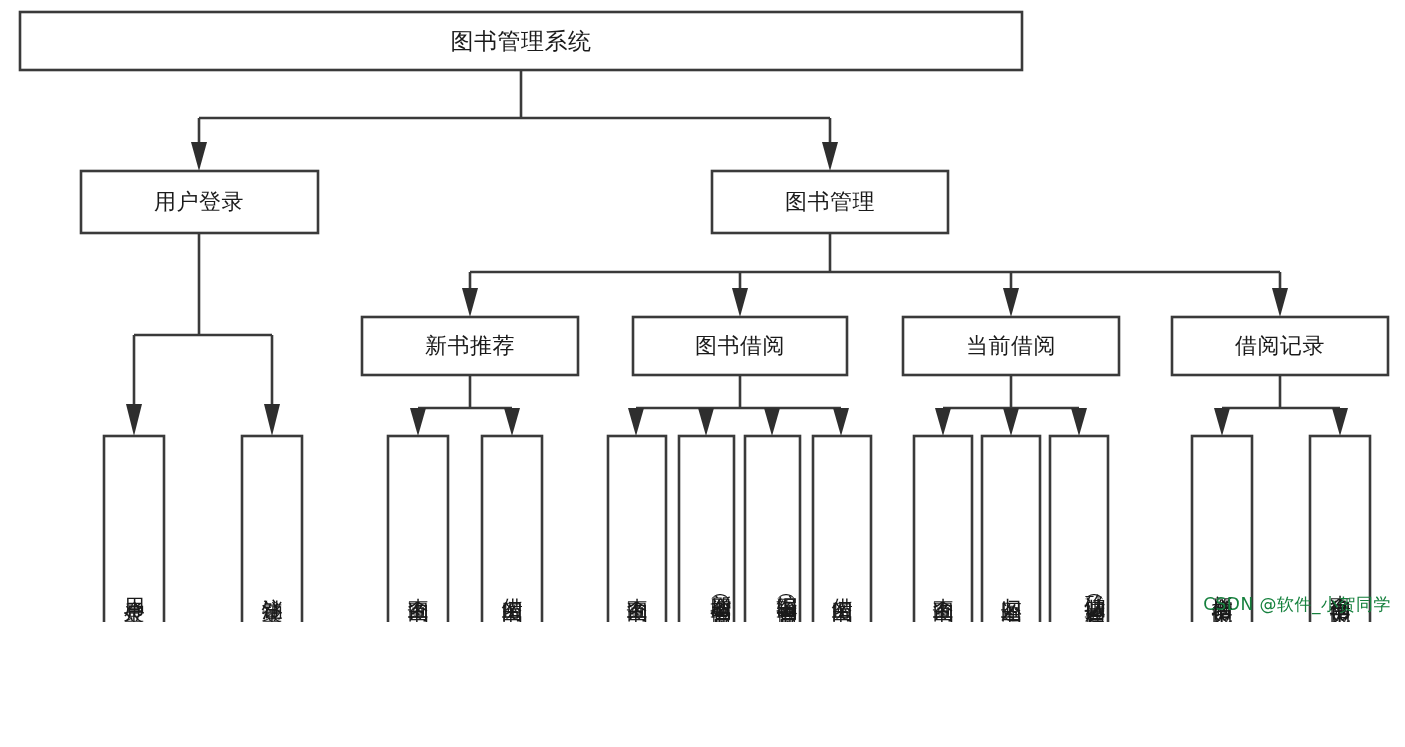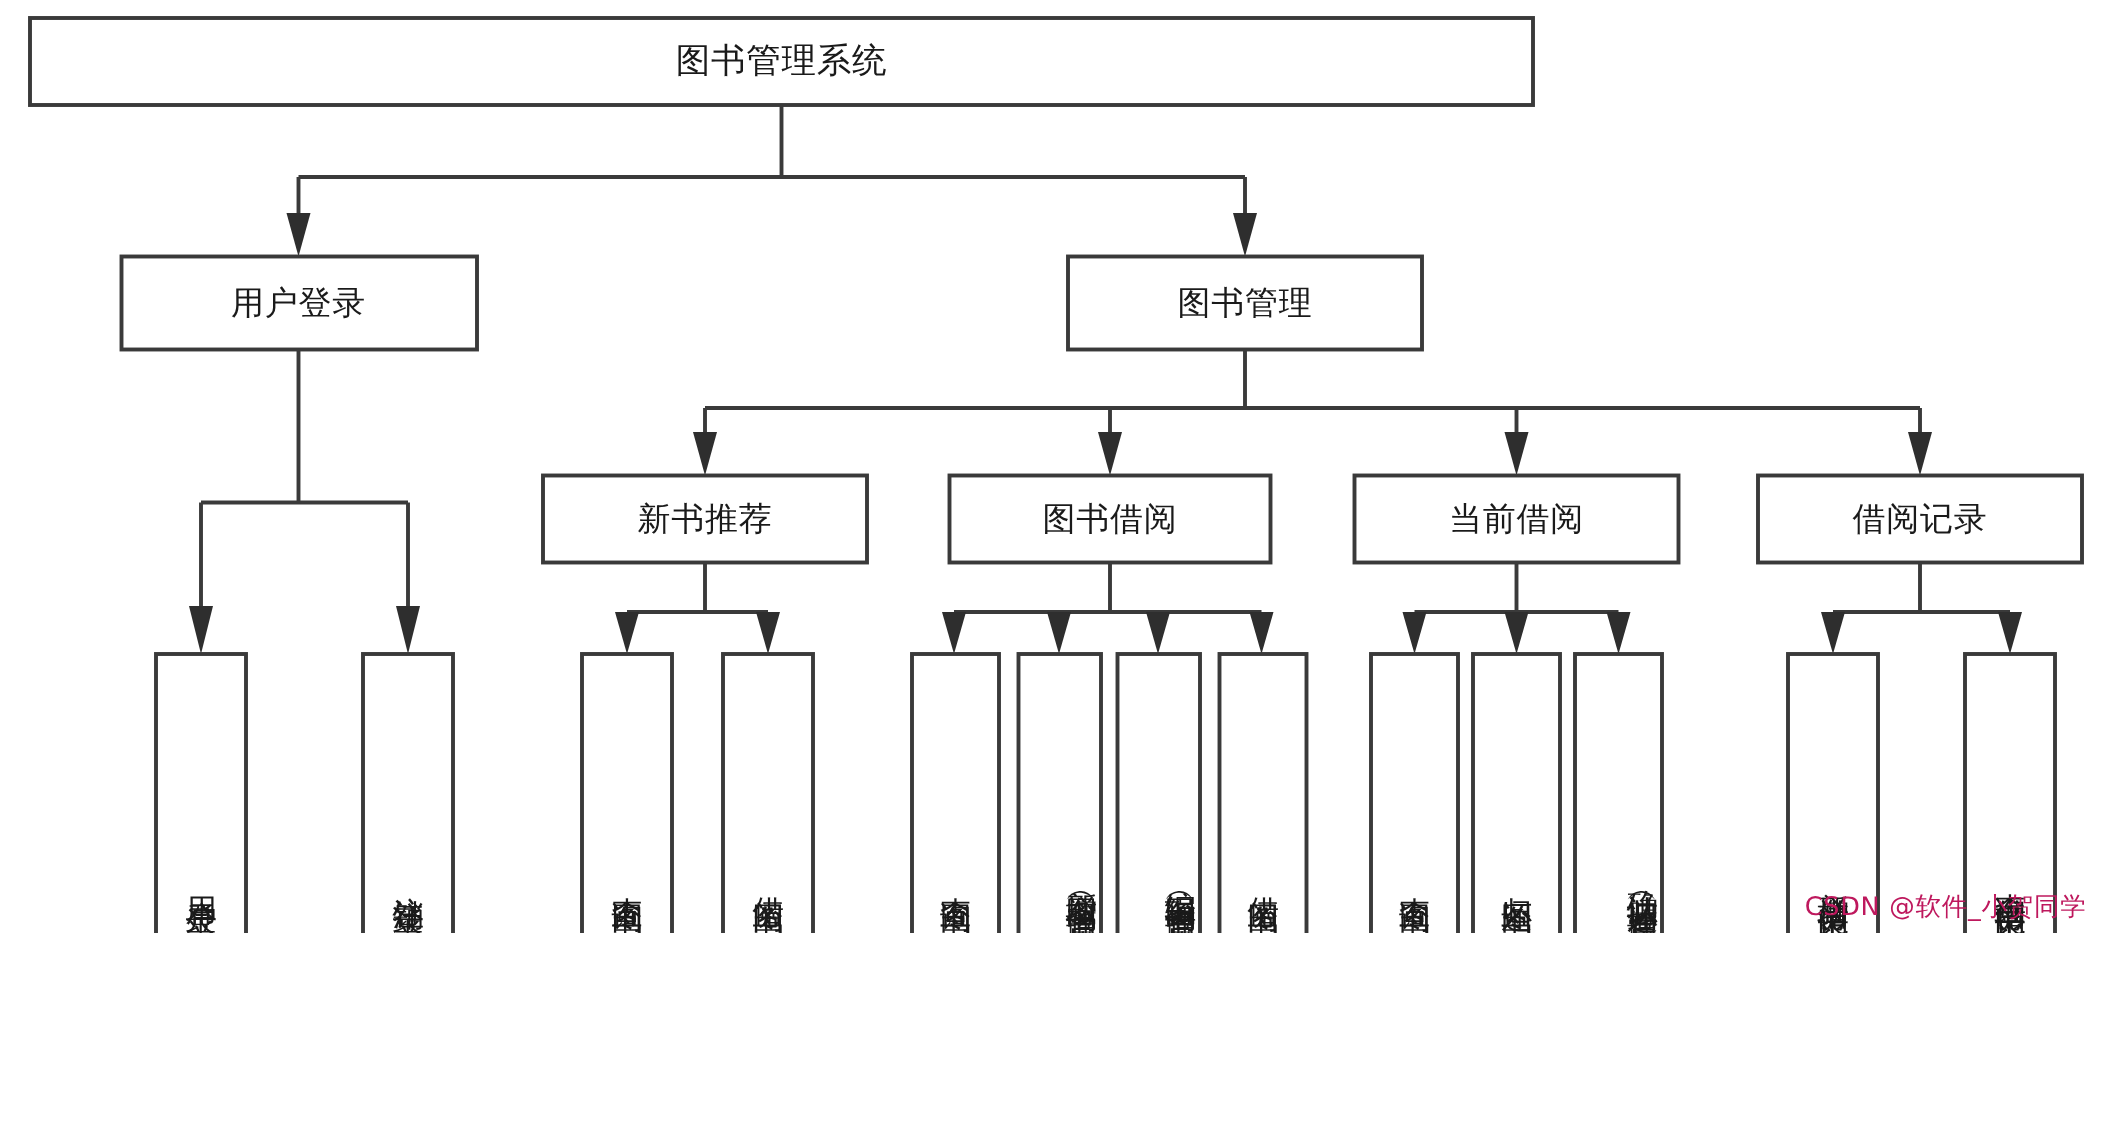--- a/index.html
+++ b/index.html
@@ -64,21 +64,21 @@
     white-space: nowrap;
     text-align: center;
     pointer-events: none;
   }
   .watermark {
     position: absolute;
     right: 14px;
     bottom: 6px;
     font-family: "DejaVu Sans", "Liberation Sans", sans-serif;
     font-size: 17px;
-    color: #be185d;
+    color: #15803d;
     letter-spacing: 0.5px;
     white-space: nowrap;
   }
 </style>
 </head>
 <body>
 
 <div id="diagram-root">
 
   <svg id="flow" viewBox="0 0 1405 747">

